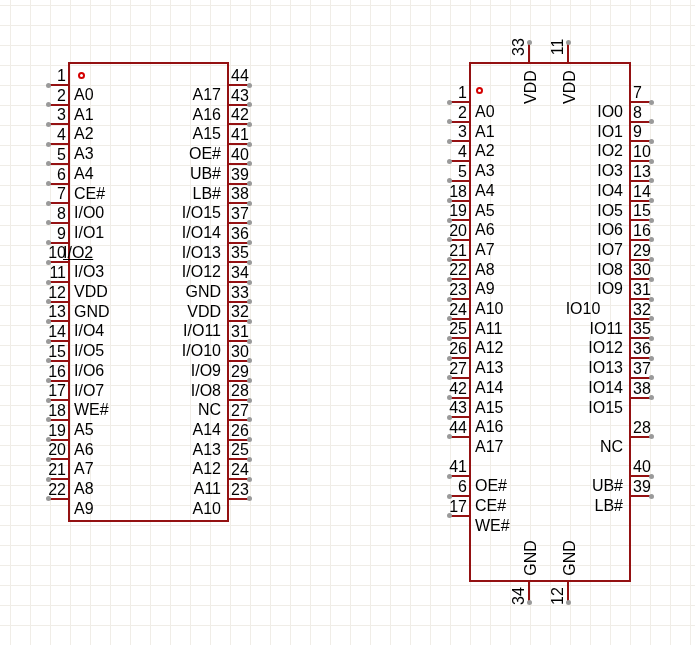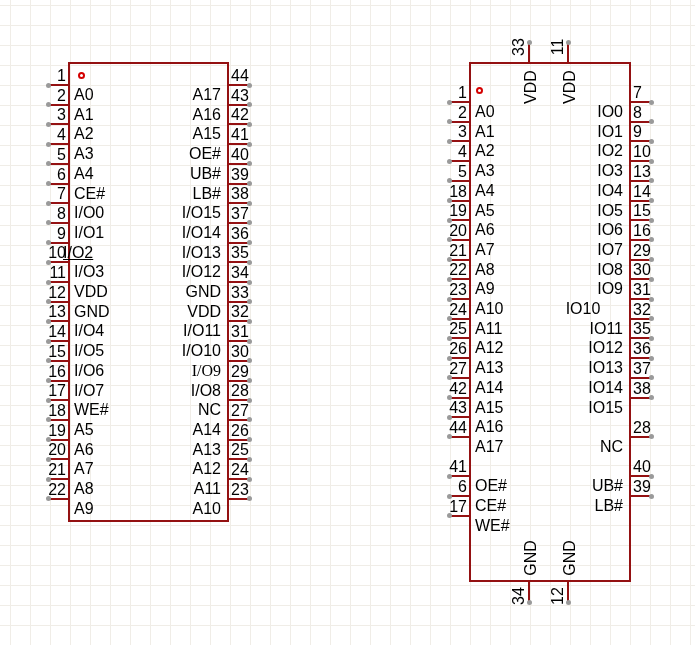--- a/index.html
+++ b/index.html
@@ -193,21 +193,21 @@
     <div class="abs pin-dot" style="left: 246.5px; top: 318.9px;"></div>
     <div class="abs pin-num" style="left: 231px; top: 304.4px; width: 42px; text-align: left;">32</div>
     <div class="abs pin-label" style="left: 141px; top: 322.4px; width: 80px; text-align: right;">I/O11</div>
     <div class="abs pin-line-h" style="left: 229px; top: 340.1px; width: 20px;"></div>
     <div class="abs pin-dot" style="left: 246.5px; top: 338.6px;"></div>
     <div class="abs pin-num" style="left: 231px; top: 324.1px; width: 42px; text-align: left;">31</div>
     <div class="abs pin-label" style="left: 141px; top: 342.1px; width: 80px; text-align: right;">I/O10</div>
     <div class="abs pin-line-h" style="left: 229px; top: 359.8px; width: 20px;"></div>
     <div class="abs pin-dot" style="left: 246.5px; top: 358.3px;"></div>
     <div class="abs pin-num" style="left: 231px; top: 343.8px; width: 42px; text-align: left;">30</div>
-    <div class="abs pin-label" style="left: 141px; top: 361.8px; width: 80px; text-align: right; font-family: Liberation Serif, serif;">I/O9</div>
+    <div class="abs pin-label" style="left: 141px; top: 361.8px; width: 80px; text-align: right;">I/O9</div>
     <div class="abs pin-line-h" style="left: 229px; top: 379.5px; width: 20px;"></div>
     <div class="abs pin-dot" style="left: 246.5px; top: 378px;"></div>
     <div class="abs pin-num" style="left: 231px; top: 363.5px; width: 42px; text-align: left;">29</div>
     <div class="abs pin-label" style="left: 141px; top: 381.5px; width: 80px; text-align: right;">I/O8</div>
     <div class="abs pin-line-h" style="left: 229px; top: 399.2px; width: 20px;"></div>
     <div class="abs pin-dot" style="left: 246.5px; top: 397.7px;"></div>
     <div class="abs pin-num" style="left: 231px; top: 383.2px; width: 42px; text-align: left;">28</div>
     <div class="abs pin-label" style="left: 141px; top: 401.2px; width: 80px; text-align: right;">NC</div>
     <div class="abs pin-line-h" style="left: 229px; top: 418.9px; width: 20px;"></div>
     <div class="abs pin-dot" style="left: 246.5px; top: 417.4px;"></div>

